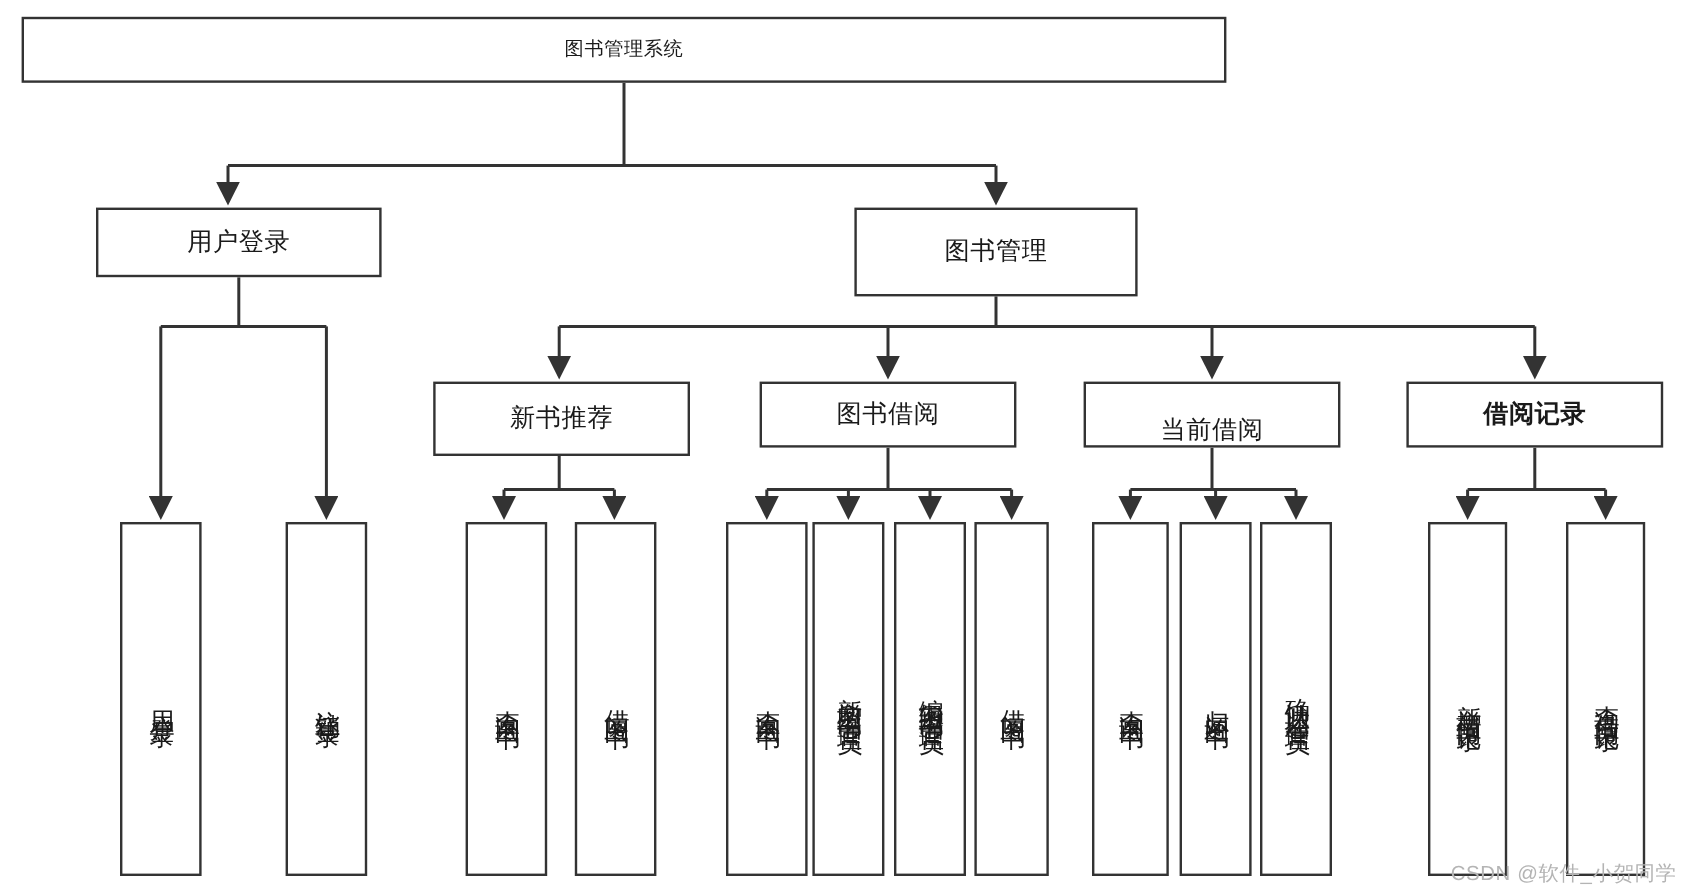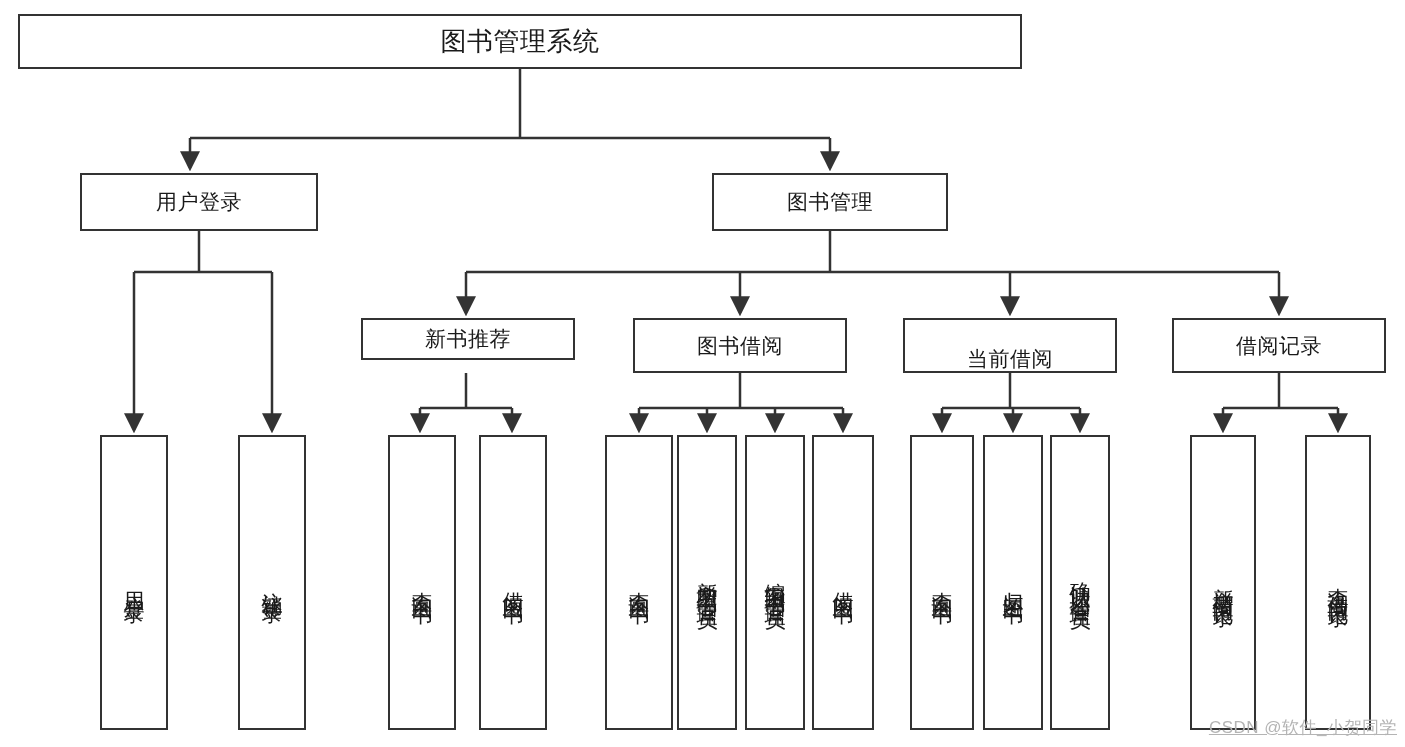--- a/index.html
+++ b/index.html
@@ -35,21 +35,21 @@
     justify-content: center;
     color: #1a1a1a;
   }
   .node-h {
     font-size: 21px;
     letter-spacing: 0.5px;
     line-height: 1.2;
     text-align: center;
   }
   .node-root {
-    font-size: 26px;
+    font-size: 16px;
   }
   .node-v {
     writing-mode: vertical-rl;
     text-orientation: upright;
     font-size: 21px;
     letter-spacing: 4px;
     line-height: 1.05;
     text-align: center;
     align-items: center;
     justify-content: center;
@@ -62,21 +62,20 @@
   }
   #watermark {
     position: absolute;
     right: 8px;
     bottom: 8px;
     font-size: 17px;
     color: #b4b4b4;
     letter-spacing: 0.5px;
     white-space: nowrap;
     user-select: none;
-    text-decoration: underline;
   }
 </style>
 </head>
 <body>
 
 <div id="diagram-root">
 
   <svg id="edge-layer" viewBox="0 0 1405 747" width="1405" height="747" xmlns="http://www.w3.org/2000/svg">
     <defs>
       <marker id="arrow" viewBox="0 0 12 12" refX="10" refY="6" markerWidth="8" markerHeight="8" orient="auto-start-reverse">
@@ -127,34 +126,34 @@
     </g>
   </svg>
 
   <div class="node node-h node-root" style="left:18px; top:14px; width:1004px; height:55px;">
     <span>图书管理系统</span>
   </div>
 
   <div class="node node-h" style="left:80px; top:173px; width:238px; height:58px;">
     <span>用户登录</span>
   </div>
-  <div class="node node-h" style="left:712px; top:173px; width:236px; height:58px;">
+  <div class="node node-h" style="left:712px; top:173px; width:236px; height:74px;">
     <span>图书管理</span>
   </div>
 
-  <div class="node node-h" style="left:361px; top:318px; width:214px; height:42px;">
+  <div class="node node-h" style="left:361px; top:318px; width:214px; height:62px;">
     <span>新书推荐</span>
   </div>
   <div class="node node-h" style="left:633px; top:318px; width:214px; height:55px;text-align:center;">
     <span>图书借阅</span>
   </div>
   <div class="node node-h" style="left:903px; top:318px; width:214px; height:55px;align-items:flex-end;">
     <span>当前借阅</span>
   </div>
-  <div class="node node-h" style="left:1172px; top:318px; width:214px; height:55px;">
+  <div class="node node-h" style="left:1172px; top:318px; width:214px; height:55px;font-weight:bold;">
     <span>借阅记录</span>
   </div>
 
   <div class="node node-v" style="left:100px; top:435px; width:68px; height:295px;">
     <span class="vtext">用户登录</span>
   </div>
   <div class="node node-v" style="left:238px; top:435px; width:68px; height:295px;">
     <span class="vtext">注销登录</span>
   </div>
 

